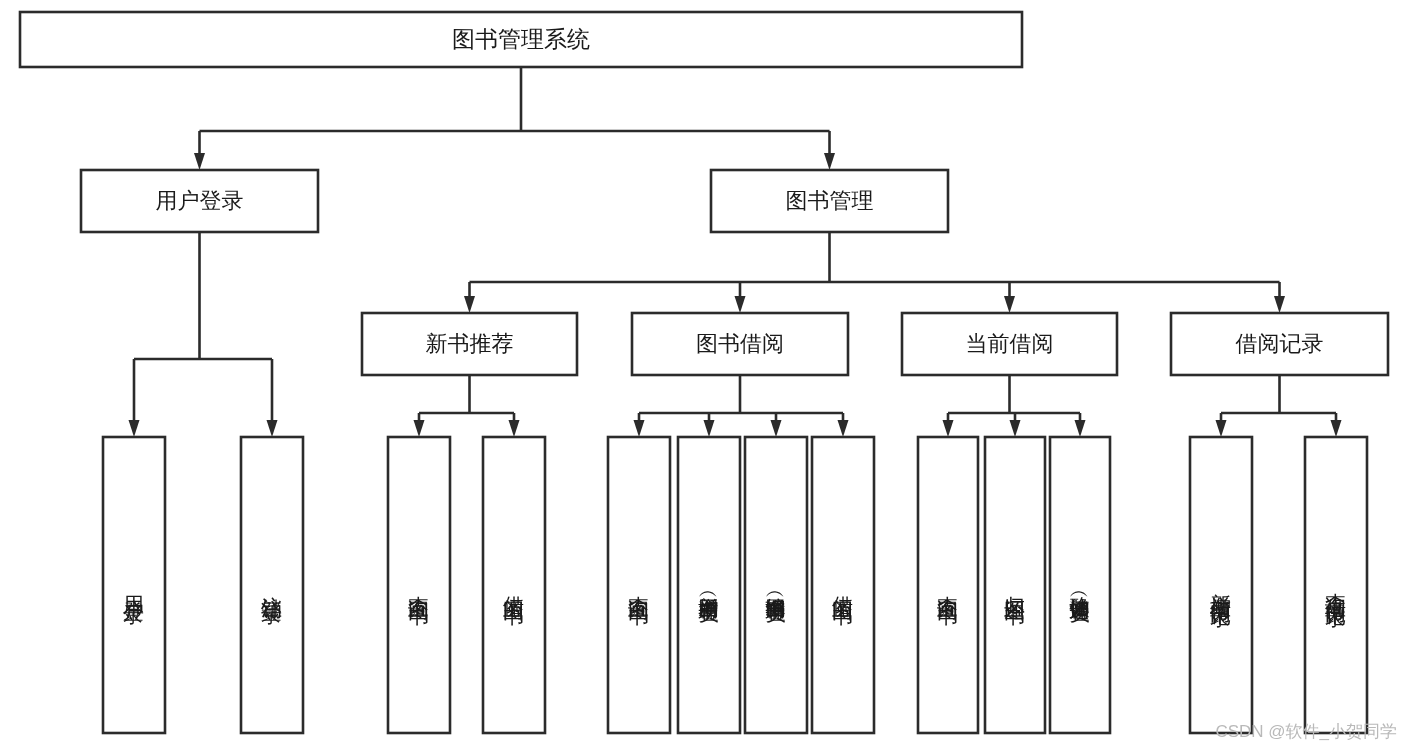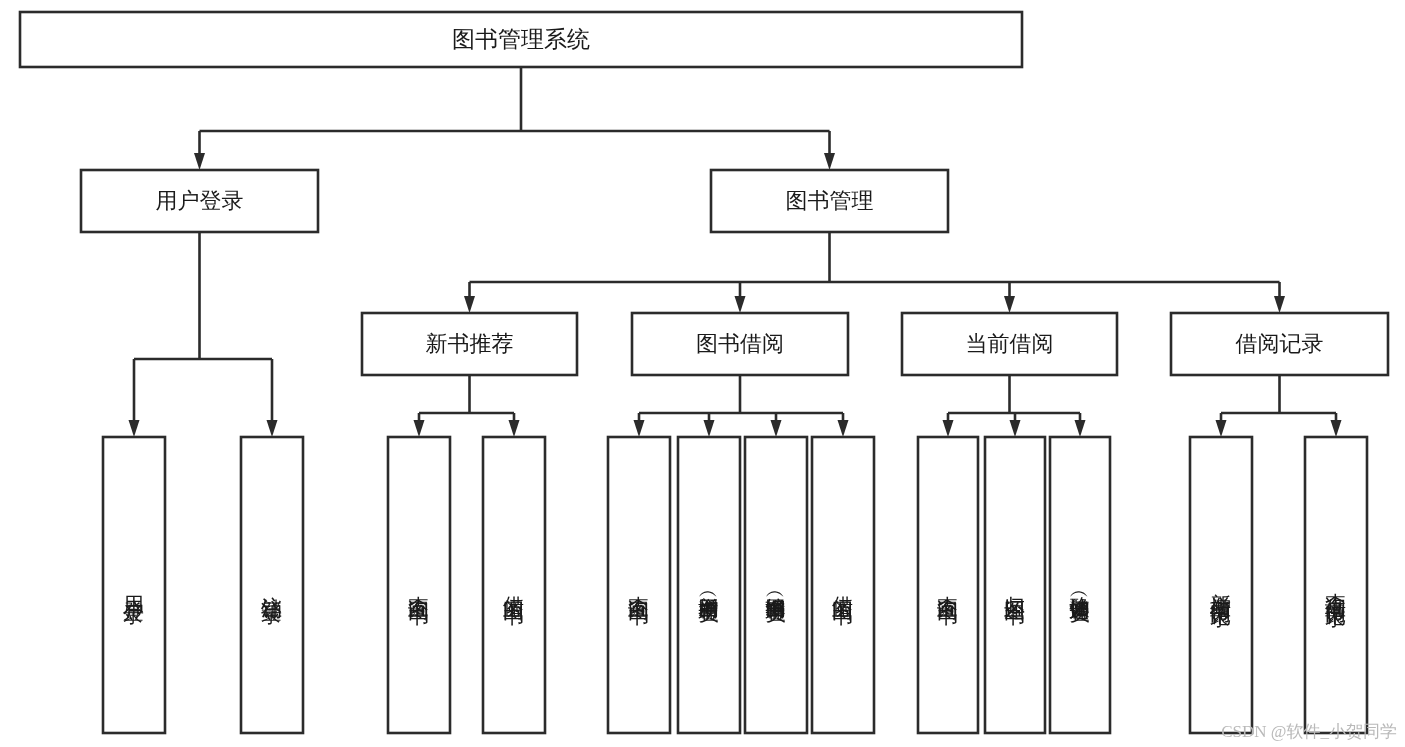--- a/index.html
+++ b/index.html
@@ -74,21 +74,21 @@
     white-space: nowrap;
   }
   .vlabel.tight span {
     letter-spacing: 1px;
     font-size: 20px;
   }
   #watermark {
     position: absolute;
     right: 8px;
     bottom: 4px;
-    font-family: Liberation Serif, serif;
+    font-family: Liberation Sans, sans-serif;
     font-size: 17px;
     color: #b9b9b9;
     white-space: nowrap;
     user-select: none;
   }
 </style>
 </head>
 <body>
 
 <div id="diagram-root">

